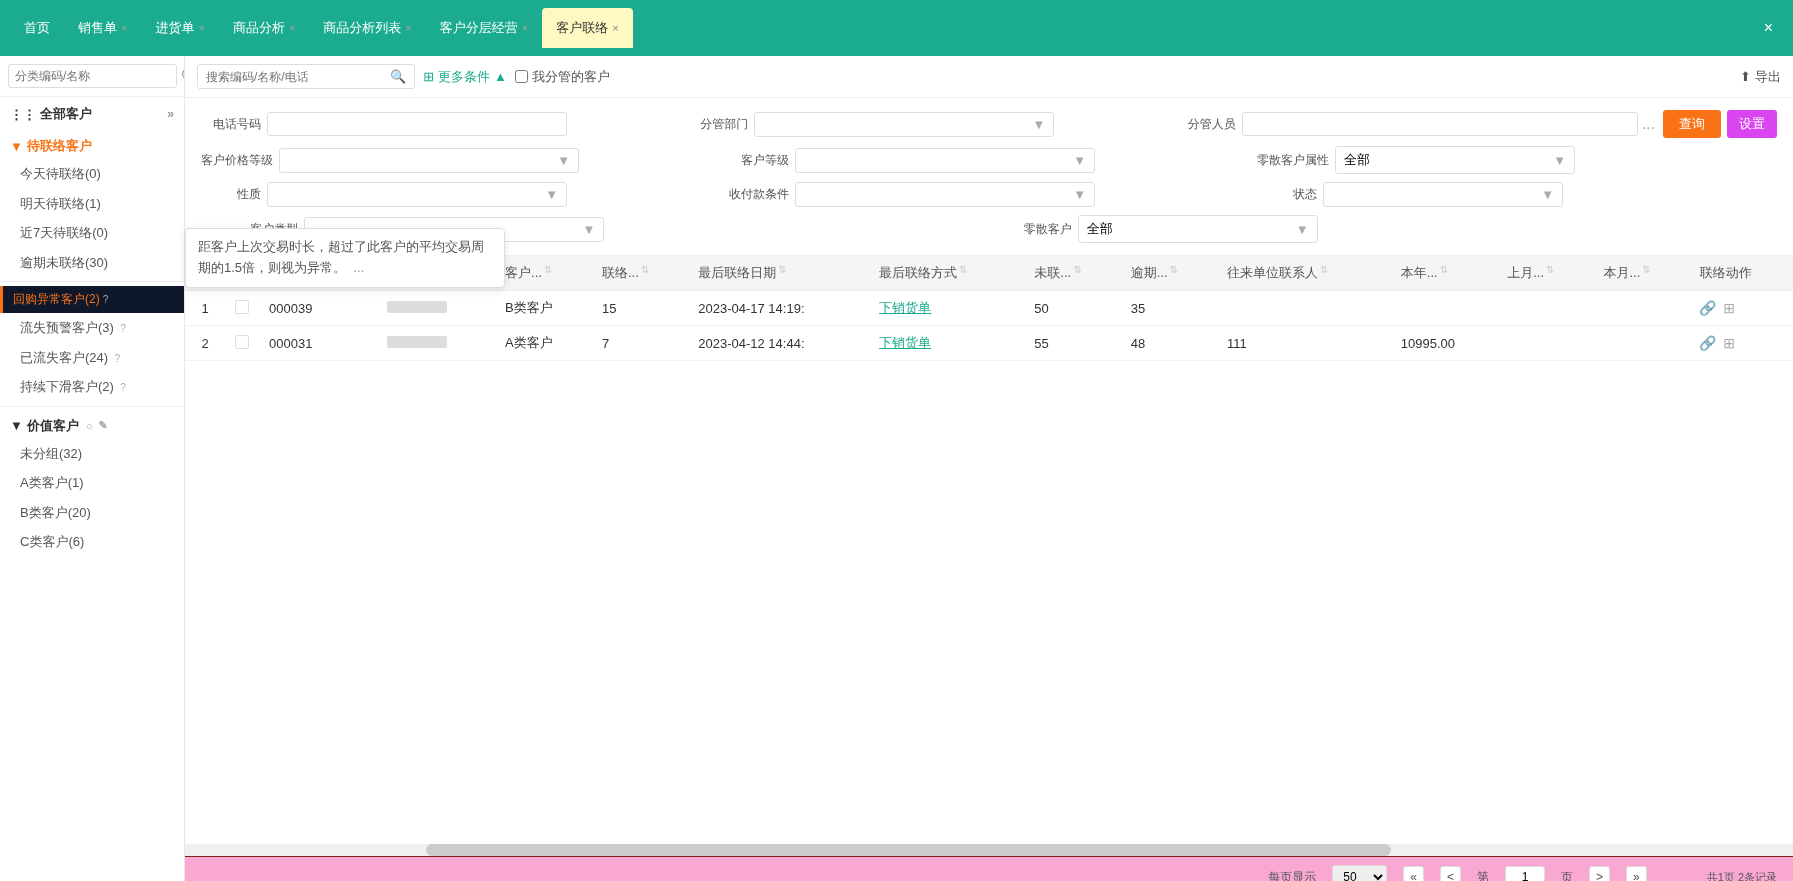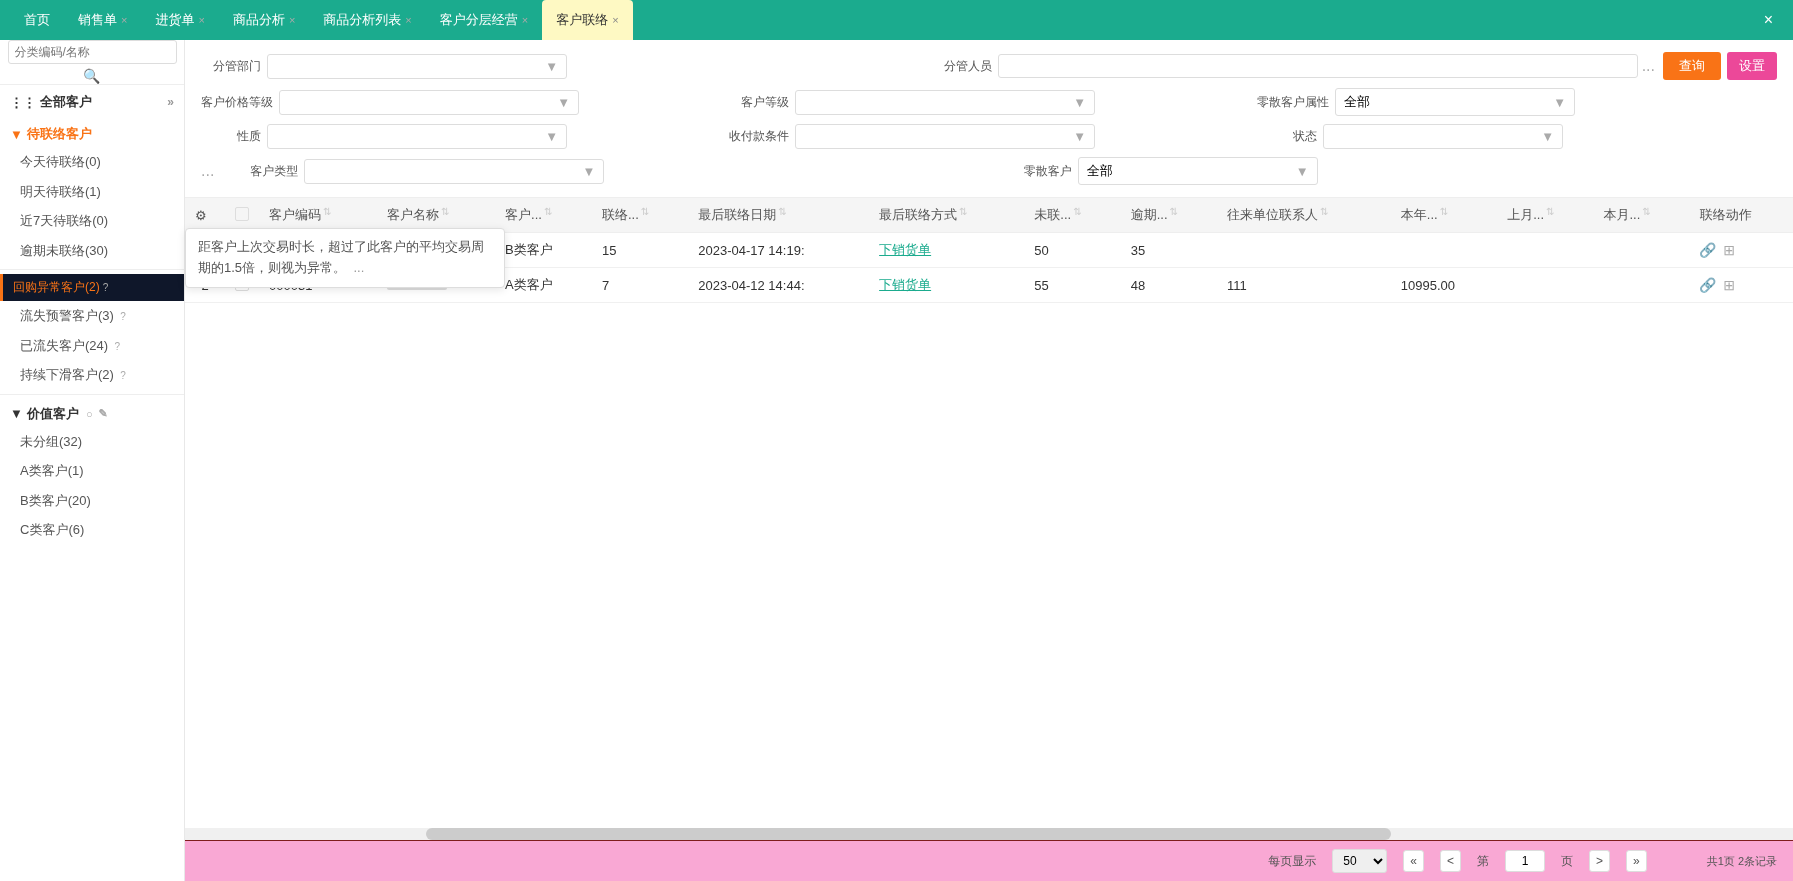--- a/index.html
+++ b/index.html
@@ -1,38 +1,38 @@
 <!DOCTYPE html>
 <html><head>
   <meta charset="utf-8">
   <style>
     * { box-sizing: border-box; margin: 0; padding: 0; font-family: 'Microsoft YaHei', Arial, sans-serif; font-size: 13px; }
     body { background: #f5f5f5; overflow: hidden; width: 1793px; height: 881px; }
 
     
     .top-nav {
-      display: flex; align-items: center; background: #1bab8e; height: 40px; padding: 0 10px;
+      display: flex; align-items: center; background: #1bab8e; height: 56px; padding: 0 10px;
       color: white; gap: 0;
     }
     .nav-item {
       padding: 0 14px; height: 40px; display: flex; align-items: center; cursor: pointer; color: white; font-size: 14px; white-space: nowrap; gap: 4px;
     }
     .nav-item.active { background: #fef9c3; color: #333; border-radius: 4px 4px 0 0; }
     .nav-item .close-x { font-size: 11px; color: #aaa; cursor: pointer; }
     .nav-item.active .close-x { color: #888; }
     .close-btn-top { margin-left: auto; color: white; cursor: pointer; font-size: 16px; padding: 0 10px; }
 
     
     .main-layout { display: flex; height: calc(881px - 40px); }
 
     
     .sidebar {
       width: 185px; background: white; border-right: 1px solid #e8e8e8; display: flex; flex-direction: column; overflow-y: auto; flex-shrink: 0;
     }
-    .sidebar-search { display: flex; align-items: center; padding: 0; border-bottom: 1px solid #eee; gap: 4px; flex-direction: column; }
+    .sidebar-search { display: flex; align-items: center; padding: 8px; border-bottom: 1px solid #eee; gap: 4px; }
     .sidebar-search input { flex: 1; border: 1px solid #ddd; border-radius: 3px; padding: 4px 6px; font-size: 12px; outline: none; }
     .sidebar-search-icon { color: #aaa; font-size: 14px; cursor: pointer; }
     .sidebar-section-header {
       display: flex; align-items: center; padding: 8px 10px; font-weight: bold; color: #333; gap: 4px; cursor: pointer;
     }
     .sidebar-collapse { margin-left: auto; cursor: pointer; color: #999; font-size: 12px; }
     .sidebar-group-label {
       display: flex; align-items: center; padding: 6px 10px 4px; color: #f97316; font-size: 12px; font-weight: bold; gap: 4px; cursor: pointer;
     }
     .sidebar-item {
@@ -66,21 +66,21 @@
     
     .advanced-filter { background: white; border-bottom: 1px solid #eee; padding: 8px 16px; }
     .filter-row { display: flex; align-items: center; padding: 4px 0; gap: 8px; }
     .filter-label { color: #555; font-size: 12px; white-space: nowrap; min-width: 60px; text-align: right; }
     .filter-input { border: 1px solid #ddd; border-radius: 3px; padding: 4px 8px; font-size: 12px; min-width: 160px; }
     .filter-select { display: flex; align-items: center; border: 1px solid #ddd; border-radius: 3px; padding: 4px 8px; font-size: 12px; min-width: 160px; gap: 4px; cursor: pointer; }
     .filter-select-wide { min-width: 220px; }
     .filter-select .arrow { margin-left: auto; color: #aaa; }
     .filter-actions { margin-left: auto; display: flex; gap: 6px; }
     .btn-query { background: #f97316; color: white; border: none; border-radius: 3px; padding: 5px 16px; cursor: pointer; font-size: 13px; }
-    .btn-settings { background: #ec4899; color: white; border: none; border-radius: 3px; padding: 5px 12px; cursor: pointer; font-size: 13px; }
+    .btn-settings { background: #d946ef; color: white; border: none; border-radius: 3px; padding: 5px 12px; cursor: pointer; font-size: 13px; }
     .filter-col { flex: 1; display: flex; align-items: center; gap: 6px; }
     .filter-dots { color: #aaa; font-size: 16px; cursor: pointer; }
 
     
     .table-area { flex: 1; overflow: auto; background: white; margin: 0; }
     table { width: 100%; border-collapse: collapse; font-size: 12px; }
     thead tr { background: #f5f5f5; }
     th { padding: 8px 10px; text-align: left; color: #555; font-weight: normal; border-bottom: 1px solid #eee; white-space: nowrap; }
     td { padding: 8px 10px; color: #333; border-bottom: 1px solid #f0f0f0; white-space: nowrap; }
     .th-sort { display: flex; align-items: flex-start; gap: 2px; cursor: pointer; }
@@ -221,24 +221,47 @@
     </div>
   </div>
 
   <div class="tooltip-box" style="left:185px; top:228px; width:352px;">
     <span>距客户上次交易时长，超过了此客户的平均交易周期的1.5倍，则视为异常。</span>
     <span class="tooltip-more">...</span>
   </div>
 
   <div class="content-area">
 
+    <div class="filter-bar">
+      <div class="search-box">
+        <input type="text" placeholder="搜索编码/名称/电话" style="">
+        <span style="color:#aaa;cursor:pointer;">🔍</span>
+      </div>
+      <div class="more-filter-btn">
+        <span>⊞</span>
+        <span>更多条件</span>
+        <span>▲</span>
+      </div>
+      <div class="my-customer-check">
+        <input type="checkbox" style="">
+        <span>我分管的客户</span>
+      </div>
+      <div class="export-btn">
+        <span>⬆</span>
+        <span>导出</span>
+      </div>
+    </div>
 
     <div class="advanced-filter">
 
       <div class="filter-row">
+        <div class="filter-col">
+          <span class="filter-label">电话号码</span>
+          <input class="filter-input" type="text" style="width: 300px;">
+        </div>
         <div class="filter-col">
           <span class="filter-label">分管部门</span>
           <div class="filter-select filter-select-wide" style="width:300px;">
             <span></span>
             <span class="arrow">▼</span>
           </div>
         </div>
         <div class="filter-col">
           <span class="filter-label">分管人员</span>
           <div style="display:flex;align-items:center;gap:4px;flex:1;">

